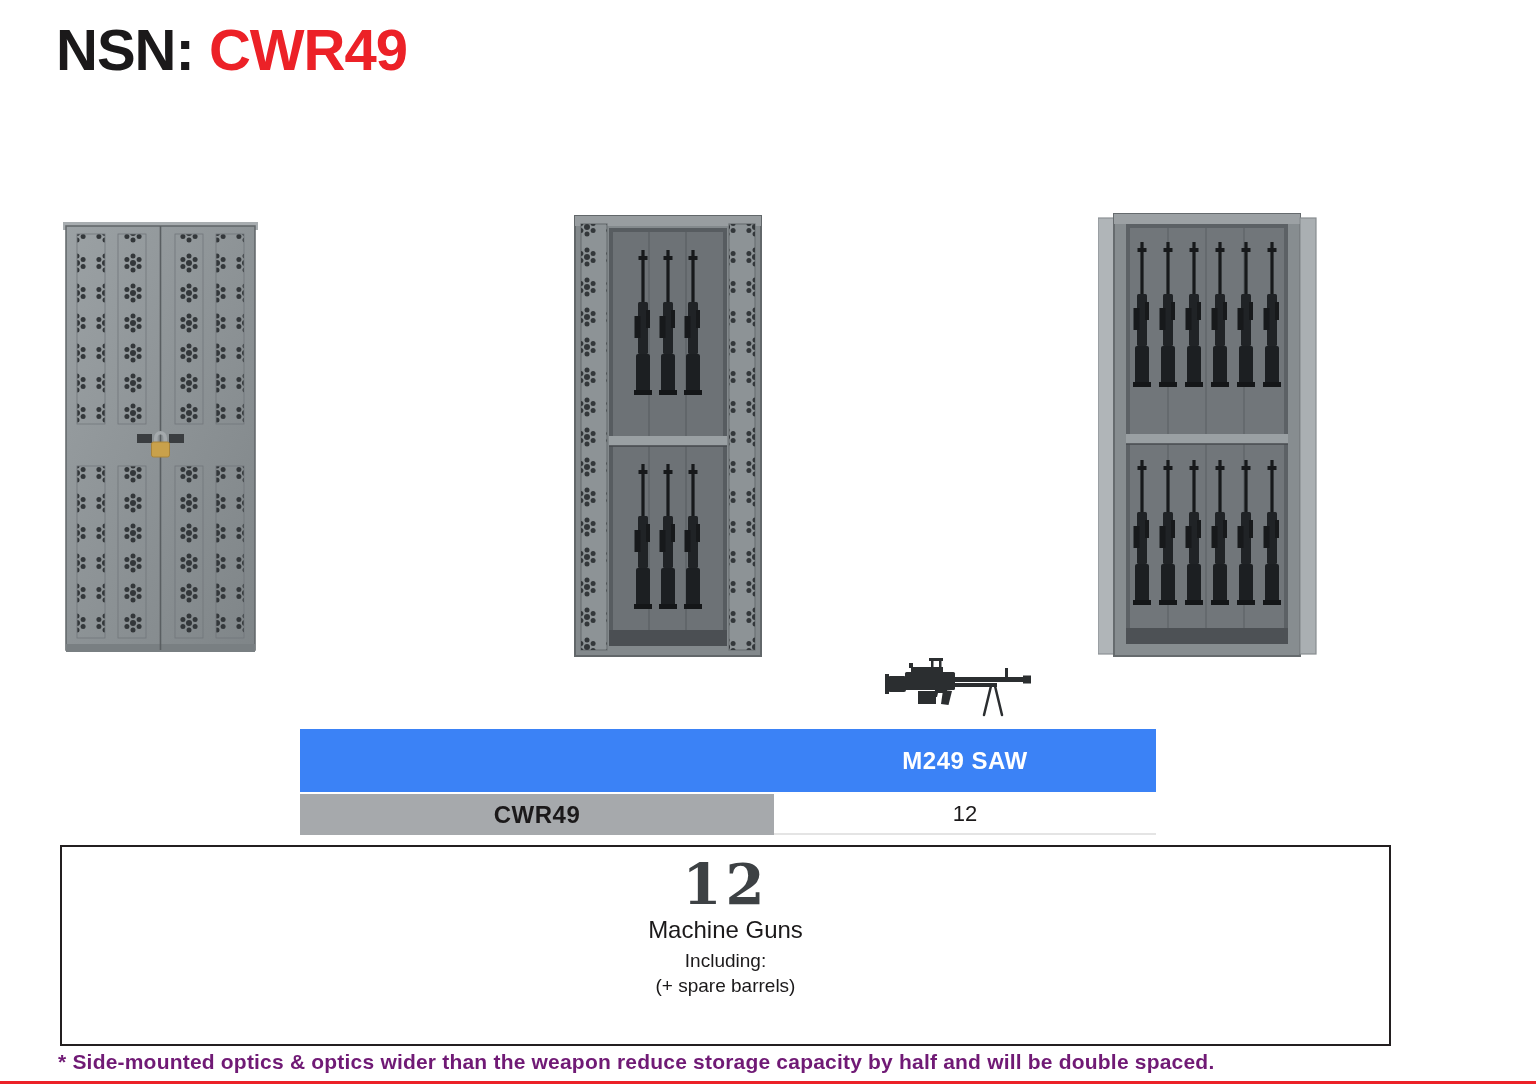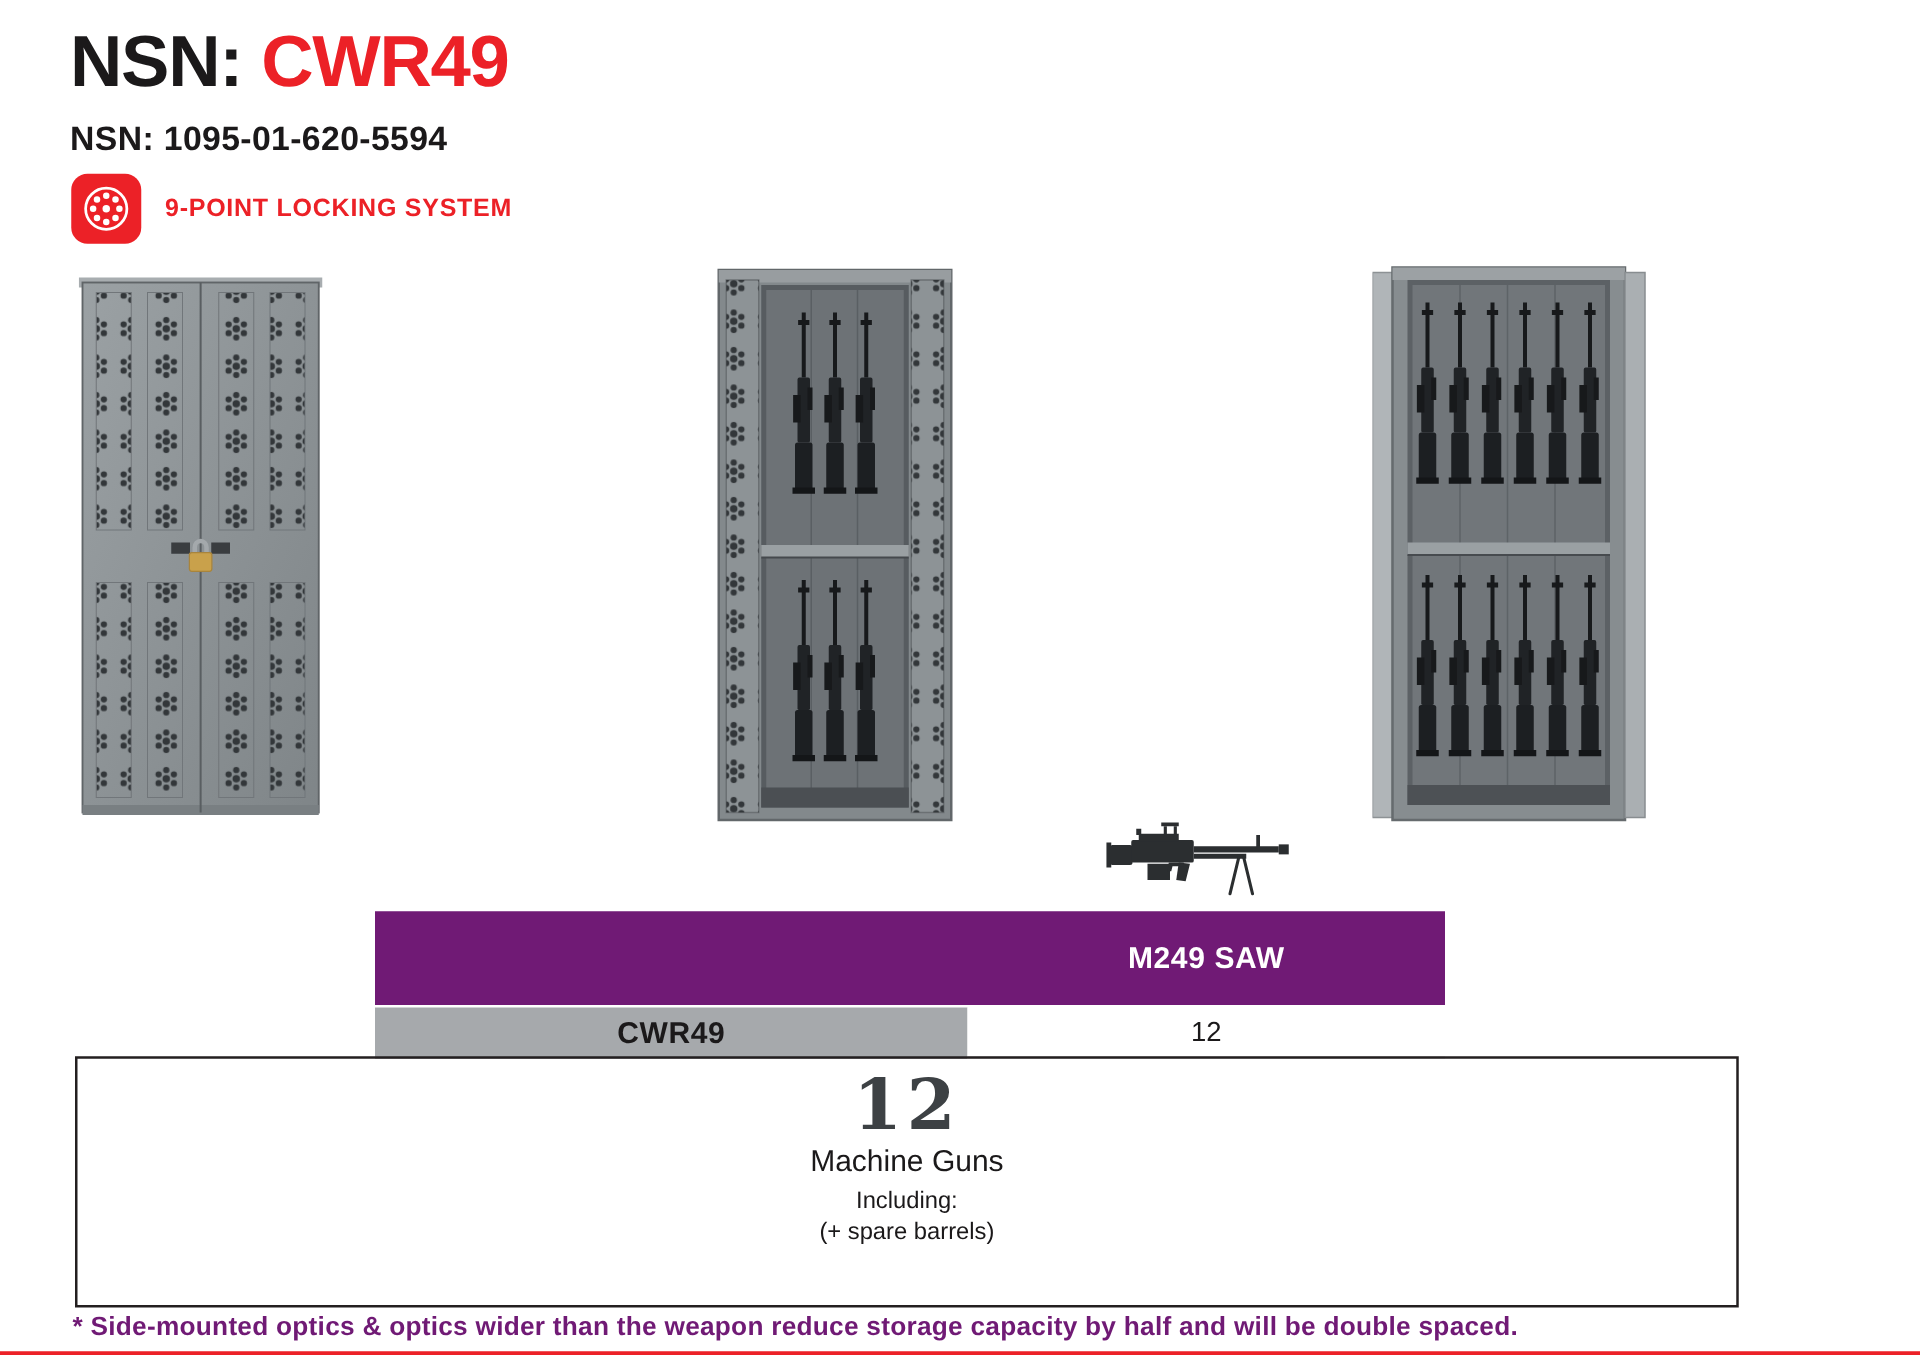--- a/index.html
+++ b/index.html
@@ -24,21 +24,21 @@
 
   
   .cab1 { position:absolute; left:63px;  top:218px; width:195px; height:440px; }
   .cab2 { position:absolute; left:573px; top:212px; width:190px; height:450px; }
   .cab3 { position:absolute; left:1098px;top:208px; width:220px; height:455px; }
   .weapon { position:absolute; left:885px; top:653px; width:150px; height:75px; }
 
   
   .cap-table { position:absolute; left:300px; top:729px; width:856px; }
   .cap-table .thead {
-    height:75px; background:#701a75;
+    height:63px; background:#3b82f6;
     display:grid; grid-template-columns:474px 1fr; align-items:center;
   }
   .cap-table .thead .th {
     color:#ffffff; font-weight:700; font-size:24px; text-align:center; letter-spacing:0.5px;
   }
   .cap-table .trow { display:grid; grid-template-columns:474px 1fr; height:41px; margin-top:2px; }
   .cell-model {
     background:#a6a9ac; display:flex; align-items:center; justify-content:center;
     font-weight:700; font-size:24px; color:#1b191a; letter-spacing:0.5px;
   }
@@ -67,38 +67,21 @@
   }
   .red-line { position:absolute; left:0; right:0; bottom:2px; height:3px; background:#ec2127; }
 </style>
 </head>
 <body>
 
 <div class="page">
 
   <h1 class="title"><span>NSN:</span> <span class="red">CWR49</span></h1>
 
-  <div class="nsn-line">NSN: 1095-01-620-5594</div>
-
-  <div class="locking">
-    <svg class="lock-badge" viewBox="0 0 58 58">
-      <rect x="1" y="1" width="56" height="56" rx="13" fill="#ec2127"></rect>
-      <circle cx="29" cy="29" r="16.5" fill="none" stroke="#ffffff" stroke-width="2.2"></circle>
-      <circle cx="29" cy="29" r="3" fill="#ffffff"></circle>
-      <circle cx="39.5" cy="29" r="2.6" fill="#ffffff"></circle>
-      <circle cx="36.4" cy="36.4" r="2.6" fill="#ffffff"></circle>
-      <circle cx="29" cy="39.5" r="2.6" fill="#ffffff"></circle>
-      <circle cx="21.6" cy="36.4" r="2.6" fill="#ffffff"></circle>
-      <circle cx="18.5" cy="29" r="2.6" fill="#ffffff"></circle>
-      <circle cx="21.6" cy="21.6" r="2.6" fill="#ffffff"></circle>
-      <circle cx="29" cy="18.5" r="2.6" fill="#ffffff"></circle>
-      <circle cx="36.4" cy="21.6" r="2.6" fill="#ffffff"></circle>
-    </svg>
-    <span class="lock-label">9-POINT LOCKING SYSTEM</span>
-  </div>
+
 
   <svg class="cab1" viewBox="0 0 195 440">
     <defs>
       <linearGradient id="bodyA" x1="0" y1="0" x2="1" y2="1">
         <stop offset="0" stop-color="#9ba1a4"></stop>
           <stop offset="1" stop-color="#7f8588"></stop>
       </linearGradient>
       <pattern id="perfA" width="28" height="30" patternUnits="userSpaceOnUse">
         <circle cx="14" cy="15" r="3" fill="#33373a"></circle>
         <circle cx="14" cy="8" r="2.5" fill="#33373a"></circle>

